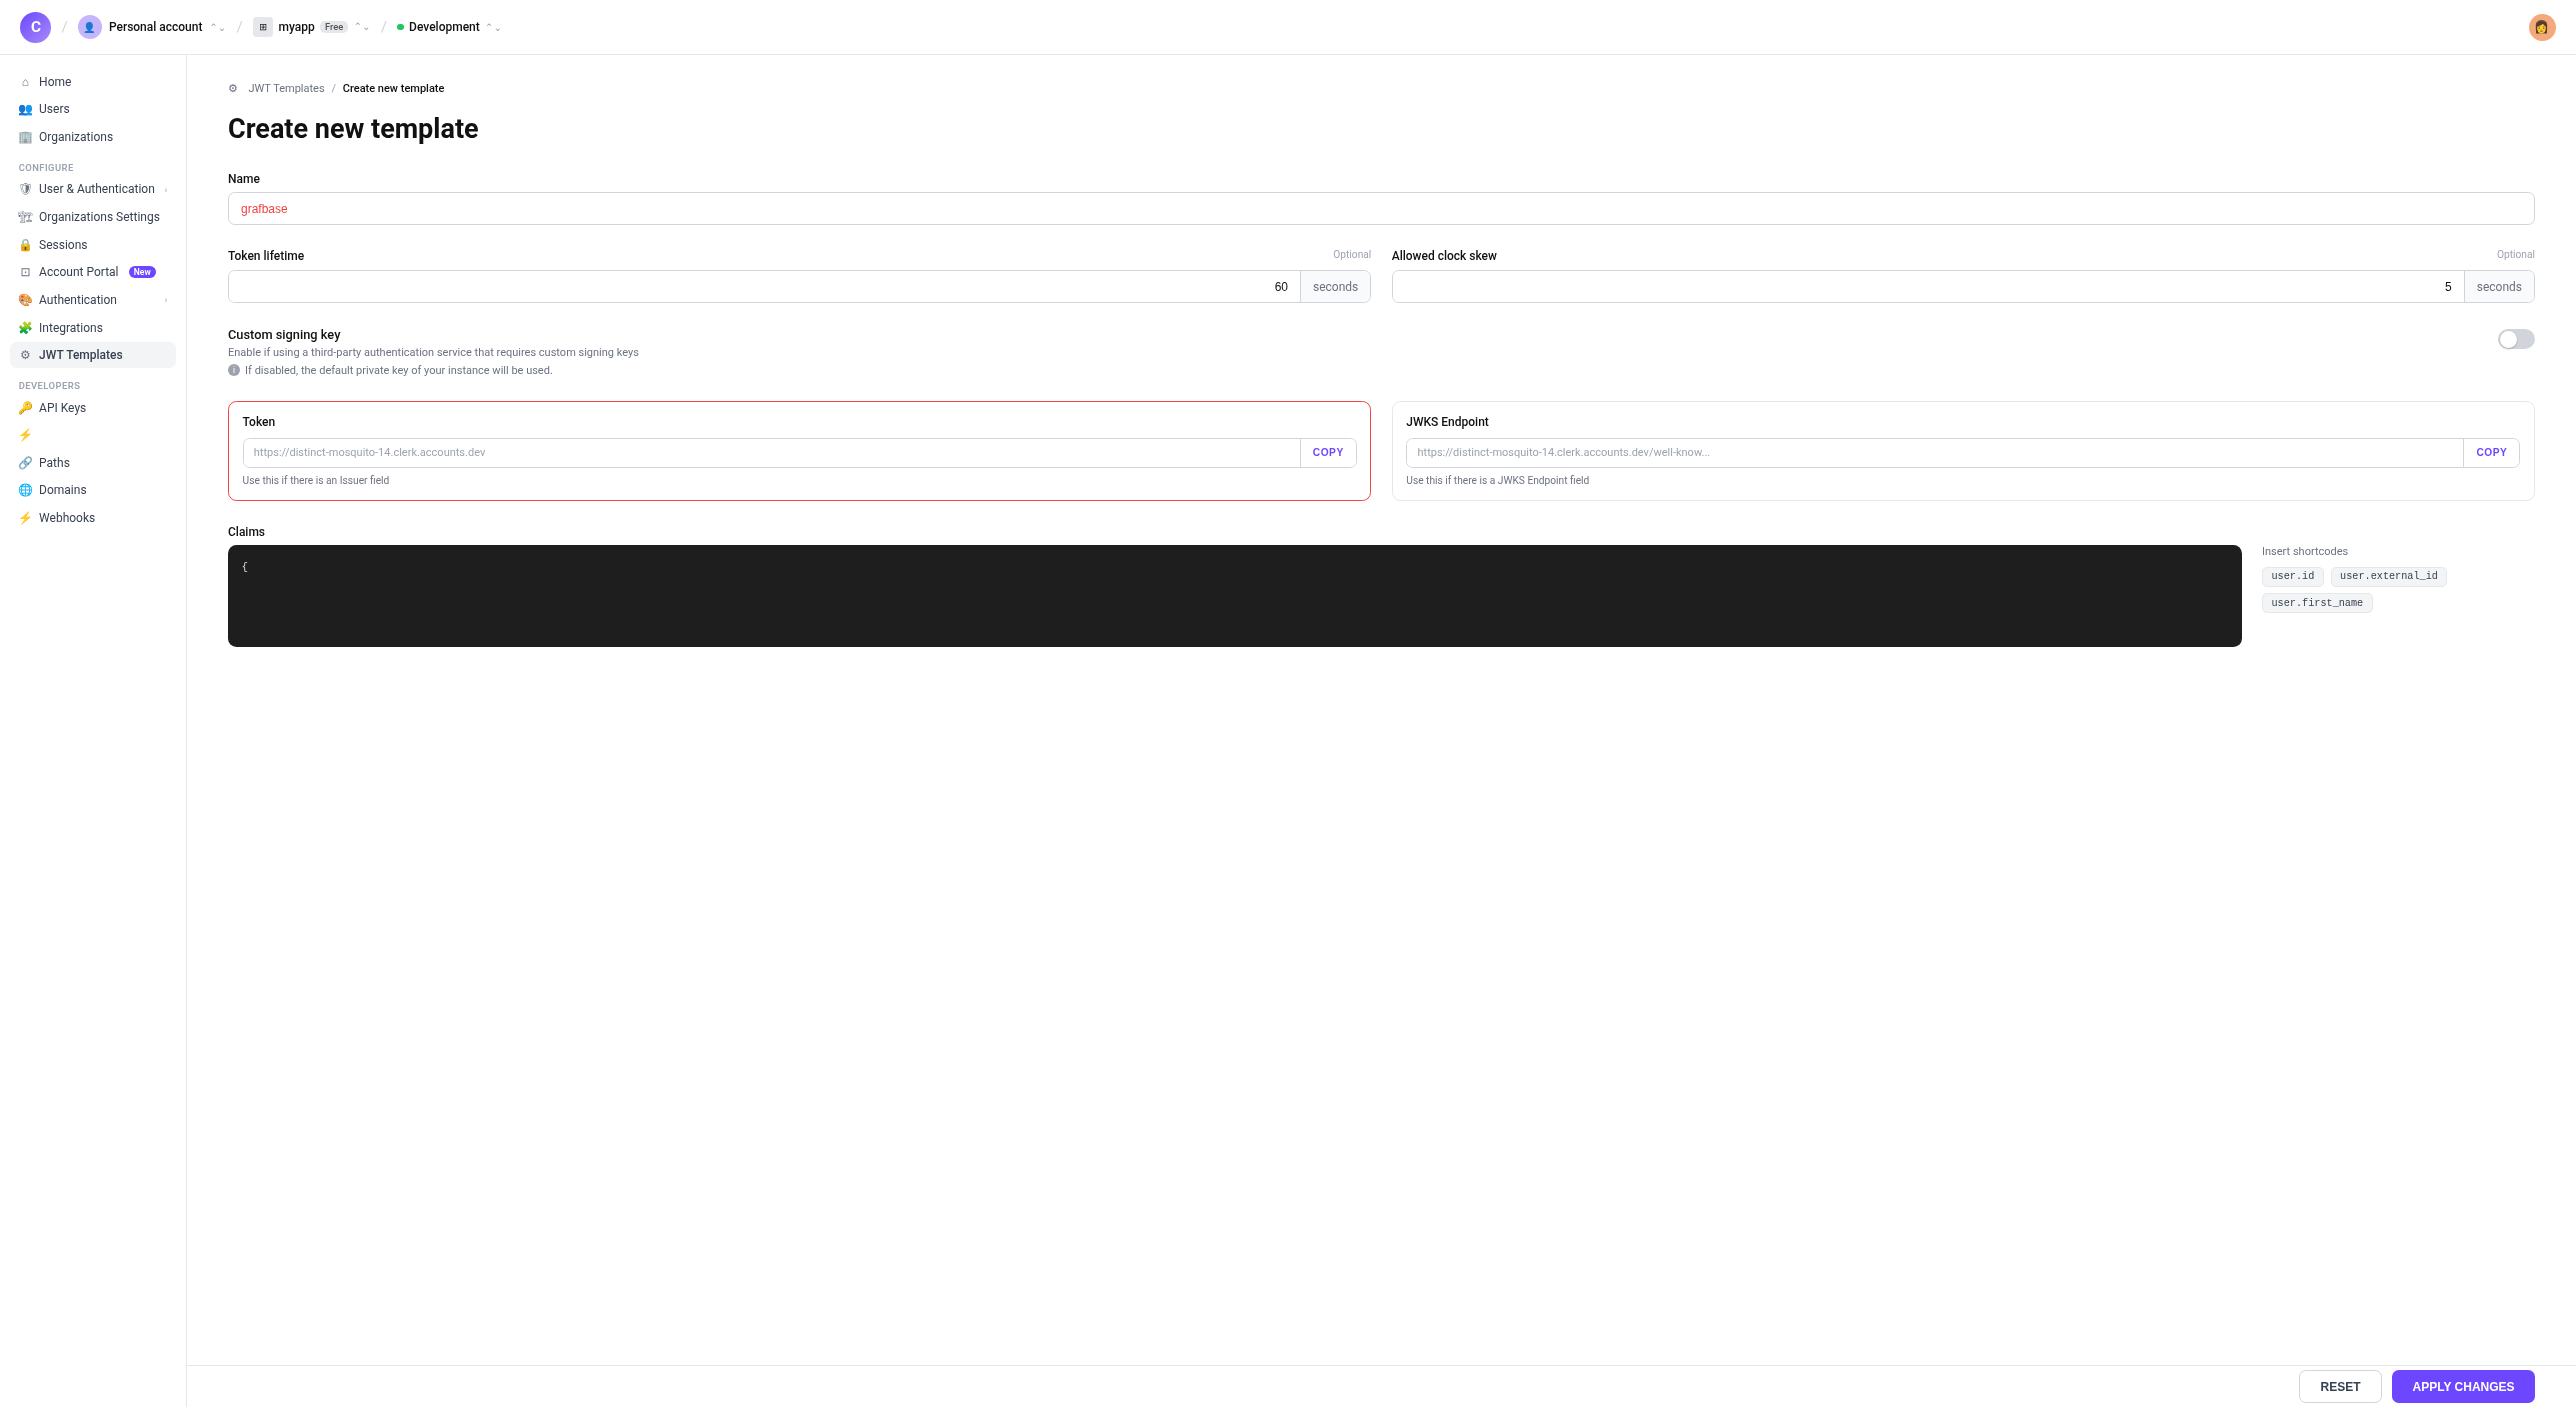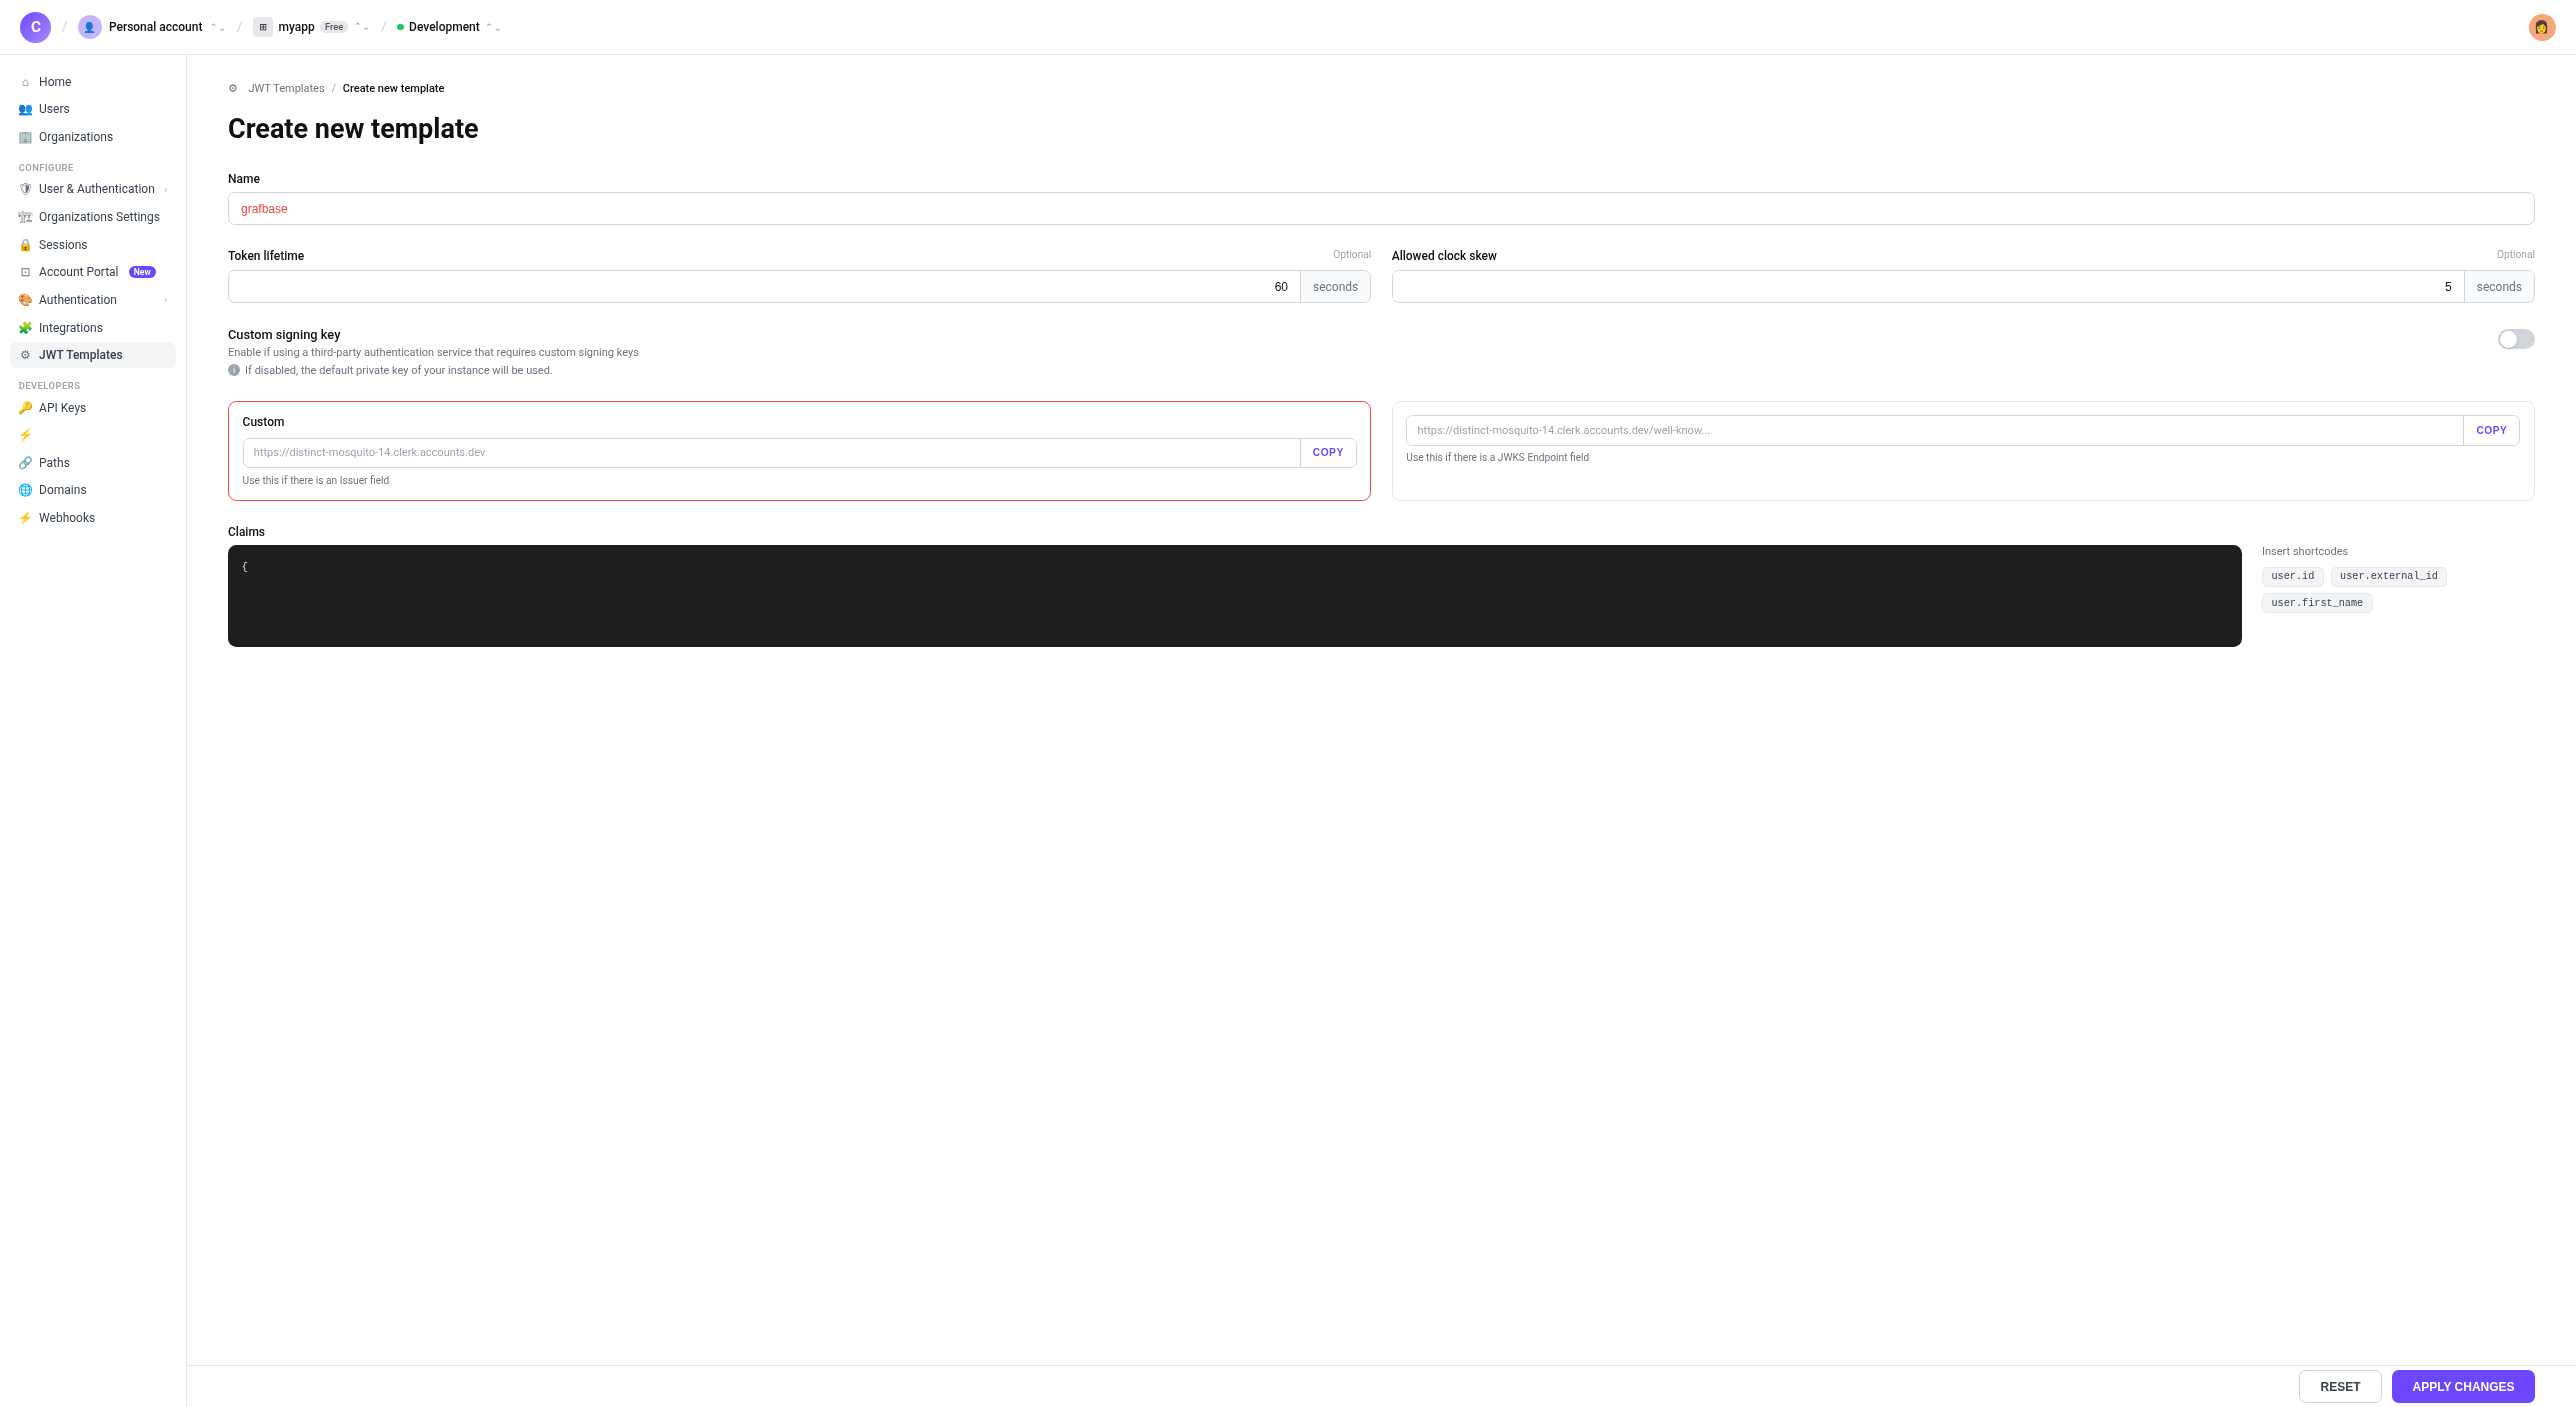--- a/index.html
+++ b/index.html
@@ -336,28 +336,29 @@
           </div>
         </div>
         <div class="toggle">
           <div class="toggle-knob"></div>
         </div>
       </div>
     </div>
 
     <div class="issuer-jwks">
       <div class="issuer-box">
-        <div class="field-label">Custom</div>
+        <div class="field-label">Token</div>
         <div class="copy-input-row">
           <div class="copy-input-value">https://distinct-mosquito-14.clerk.accounts.dev</div>
           <button class="copy-btn">COPY</button>
         </div>
         <div class="field-hint">Use this if there is an Issuer field</div>
       </div>
       <div class="jwks-box">
+        <div class="field-label">JWKS Endpoint</div>
         <div class="copy-input-row">
           <div class="copy-input-value">https://distinct-mosquito-14.clerk.accounts.dev/well-know...</div>
           <button class="copy-btn">COPY</button>
         </div>
         <div class="field-hint">Use this if there is a JWKS Endpoint field</div>
       </div>
     </div>
 
     <div class="claims-section">
       <div class="form-label">Claims</div>

